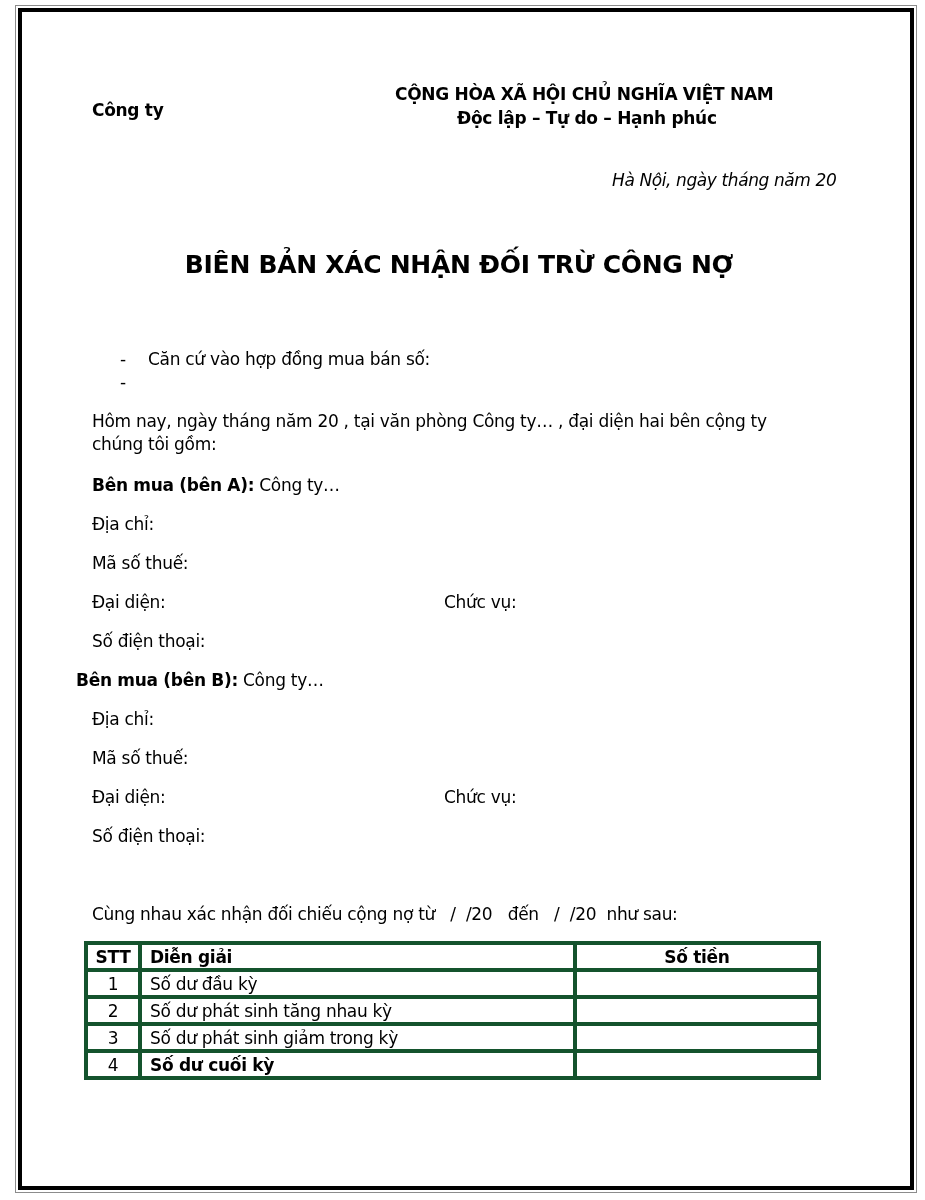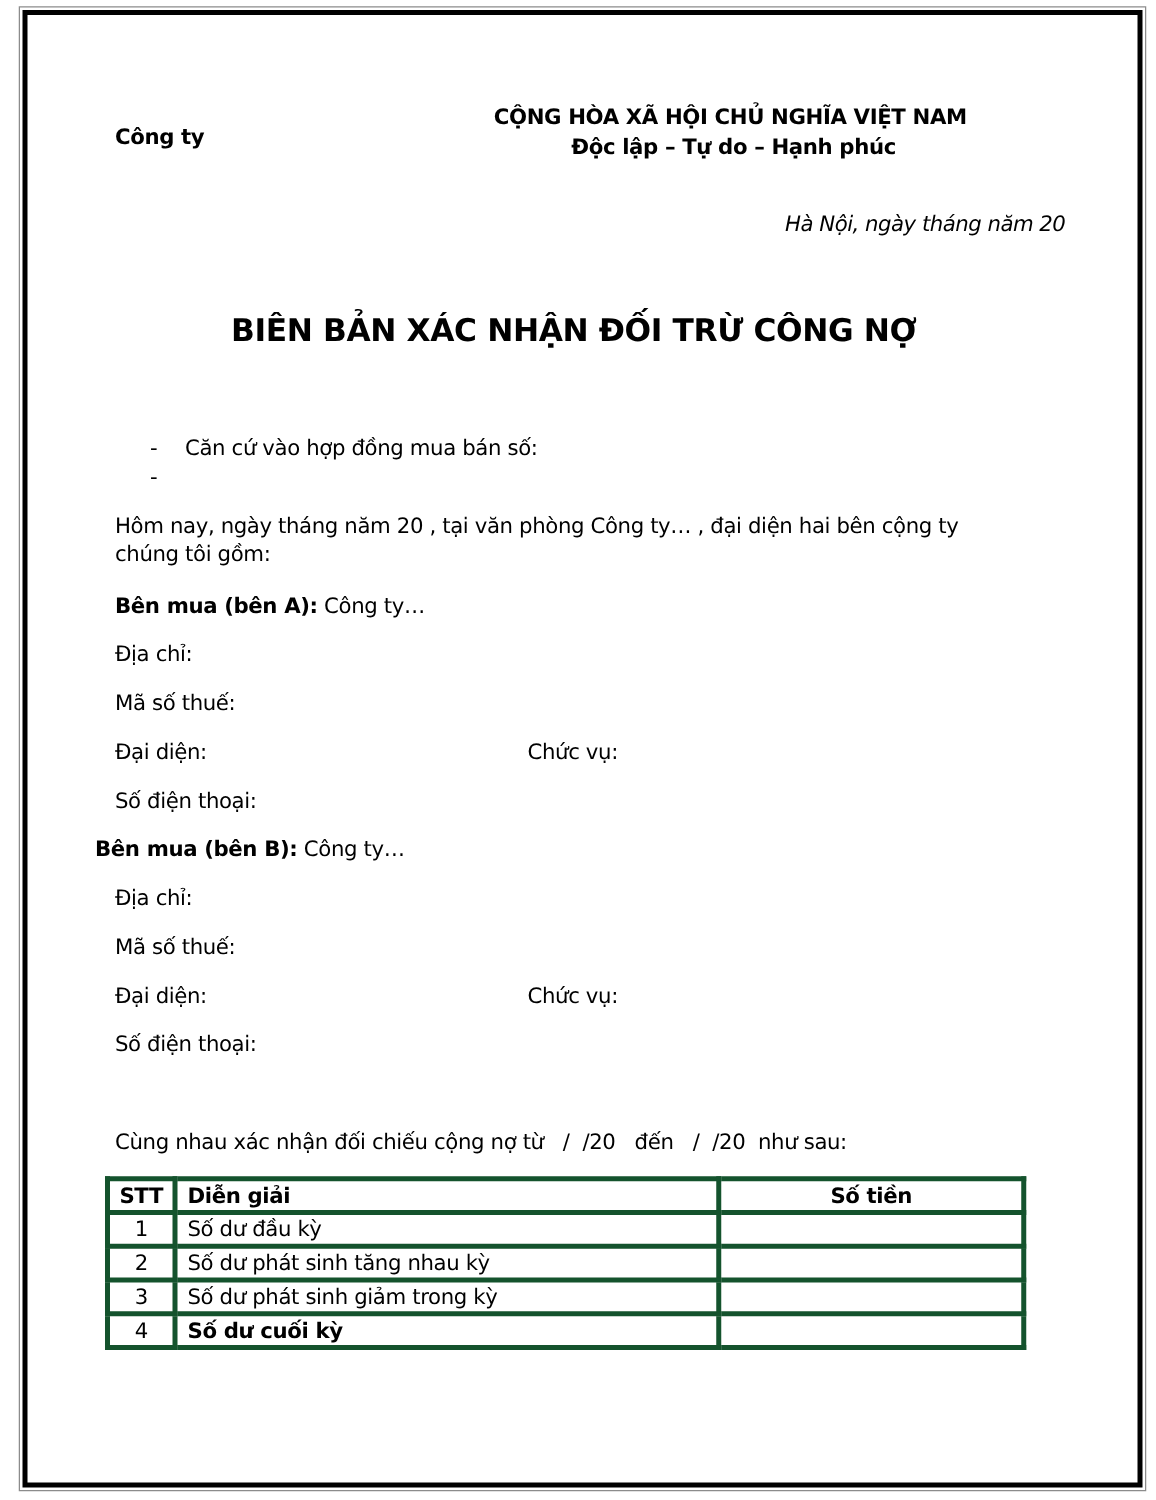--- a/index.html
+++ b/index.html
@@ -14,25 +14,25 @@
   .frame-inner {
     position: absolute; left: 18px; top: 8px; width: 896px; height: 1182px;
     border: 4px solid #000; box-sizing: border-box;
   }
   .abs { position: absolute; white-space: nowrap; }
   .b { font-weight: bold; }
   .t17 { font-size: 17px; letter-spacing: -0.3px; }
   .company { left: 92px; top: 100px; }
   .nation { left: 395px; top: 84px; }
   .motto { left: 457px; top: 108px; }
-  .dateline { left: 628px; top: 170px; font-style: italic; font-size: 17px; letter-spacing: -0.4px; }
+  .dateline { left: 612px; top: 170px; font-style: italic; font-size: 17px; letter-spacing: -0.4px; }
   .title { left: 0; width: 918px; text-align: center; top: 250px; font-size: 25px; font-weight: bold; letter-spacing: -0.3px; }
   .bullet-dash { position: absolute; left: 120px; }
   .bullet-text { position: absolute; left: 148px; }
-  .field-right { left: 422px; text-align: right; }
+  .field-right { left: 444px; text-align: right; }
   table.debt {
     position: absolute; left: 84px; top: 941px; width: 737px;
     border-collapse: collapse; font-size: 17px; letter-spacing: -0.3px;
   }
   table.debt td, table.debt th {
     border: 4px solid #14532d; height: 23px; padding: 0 0 0 8px; line-height: 22px;
   }
   table.debt th { font-weight: bold; text-align: left; }
   table.debt .c-stt { width: 50px; text-align: center; padding: 0; }
   table.debt .c-desc { width: 423px; }

